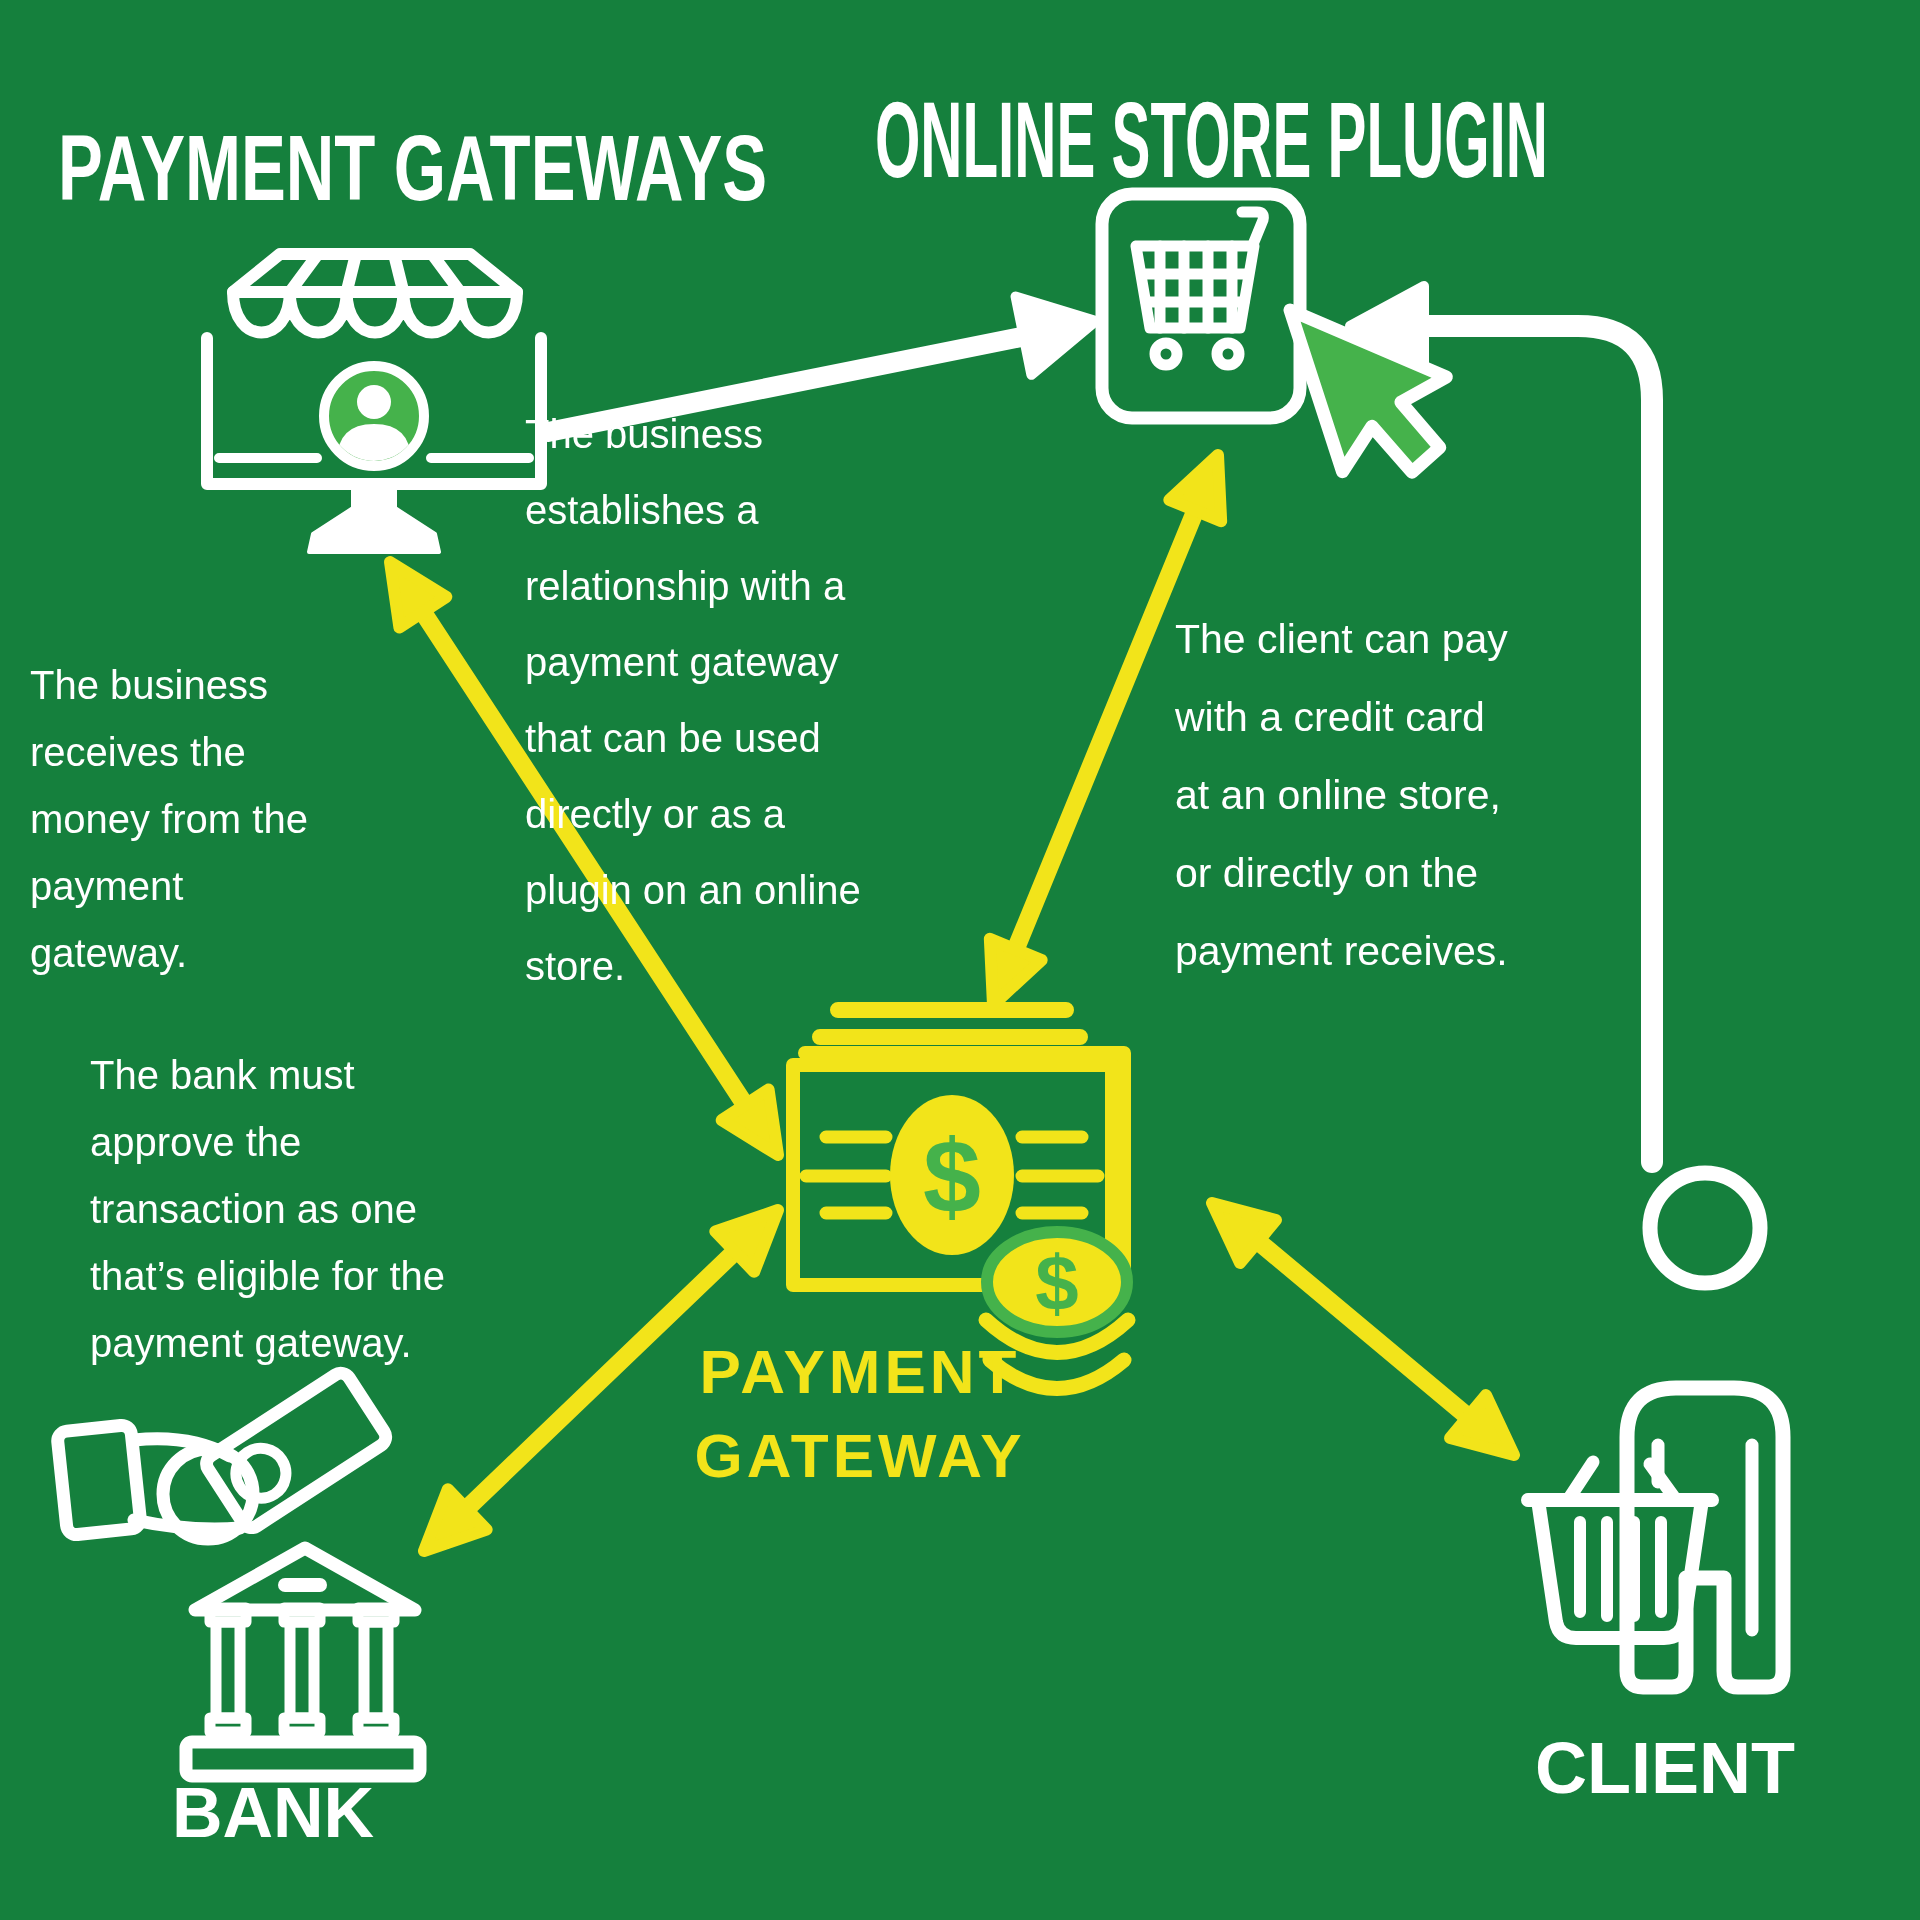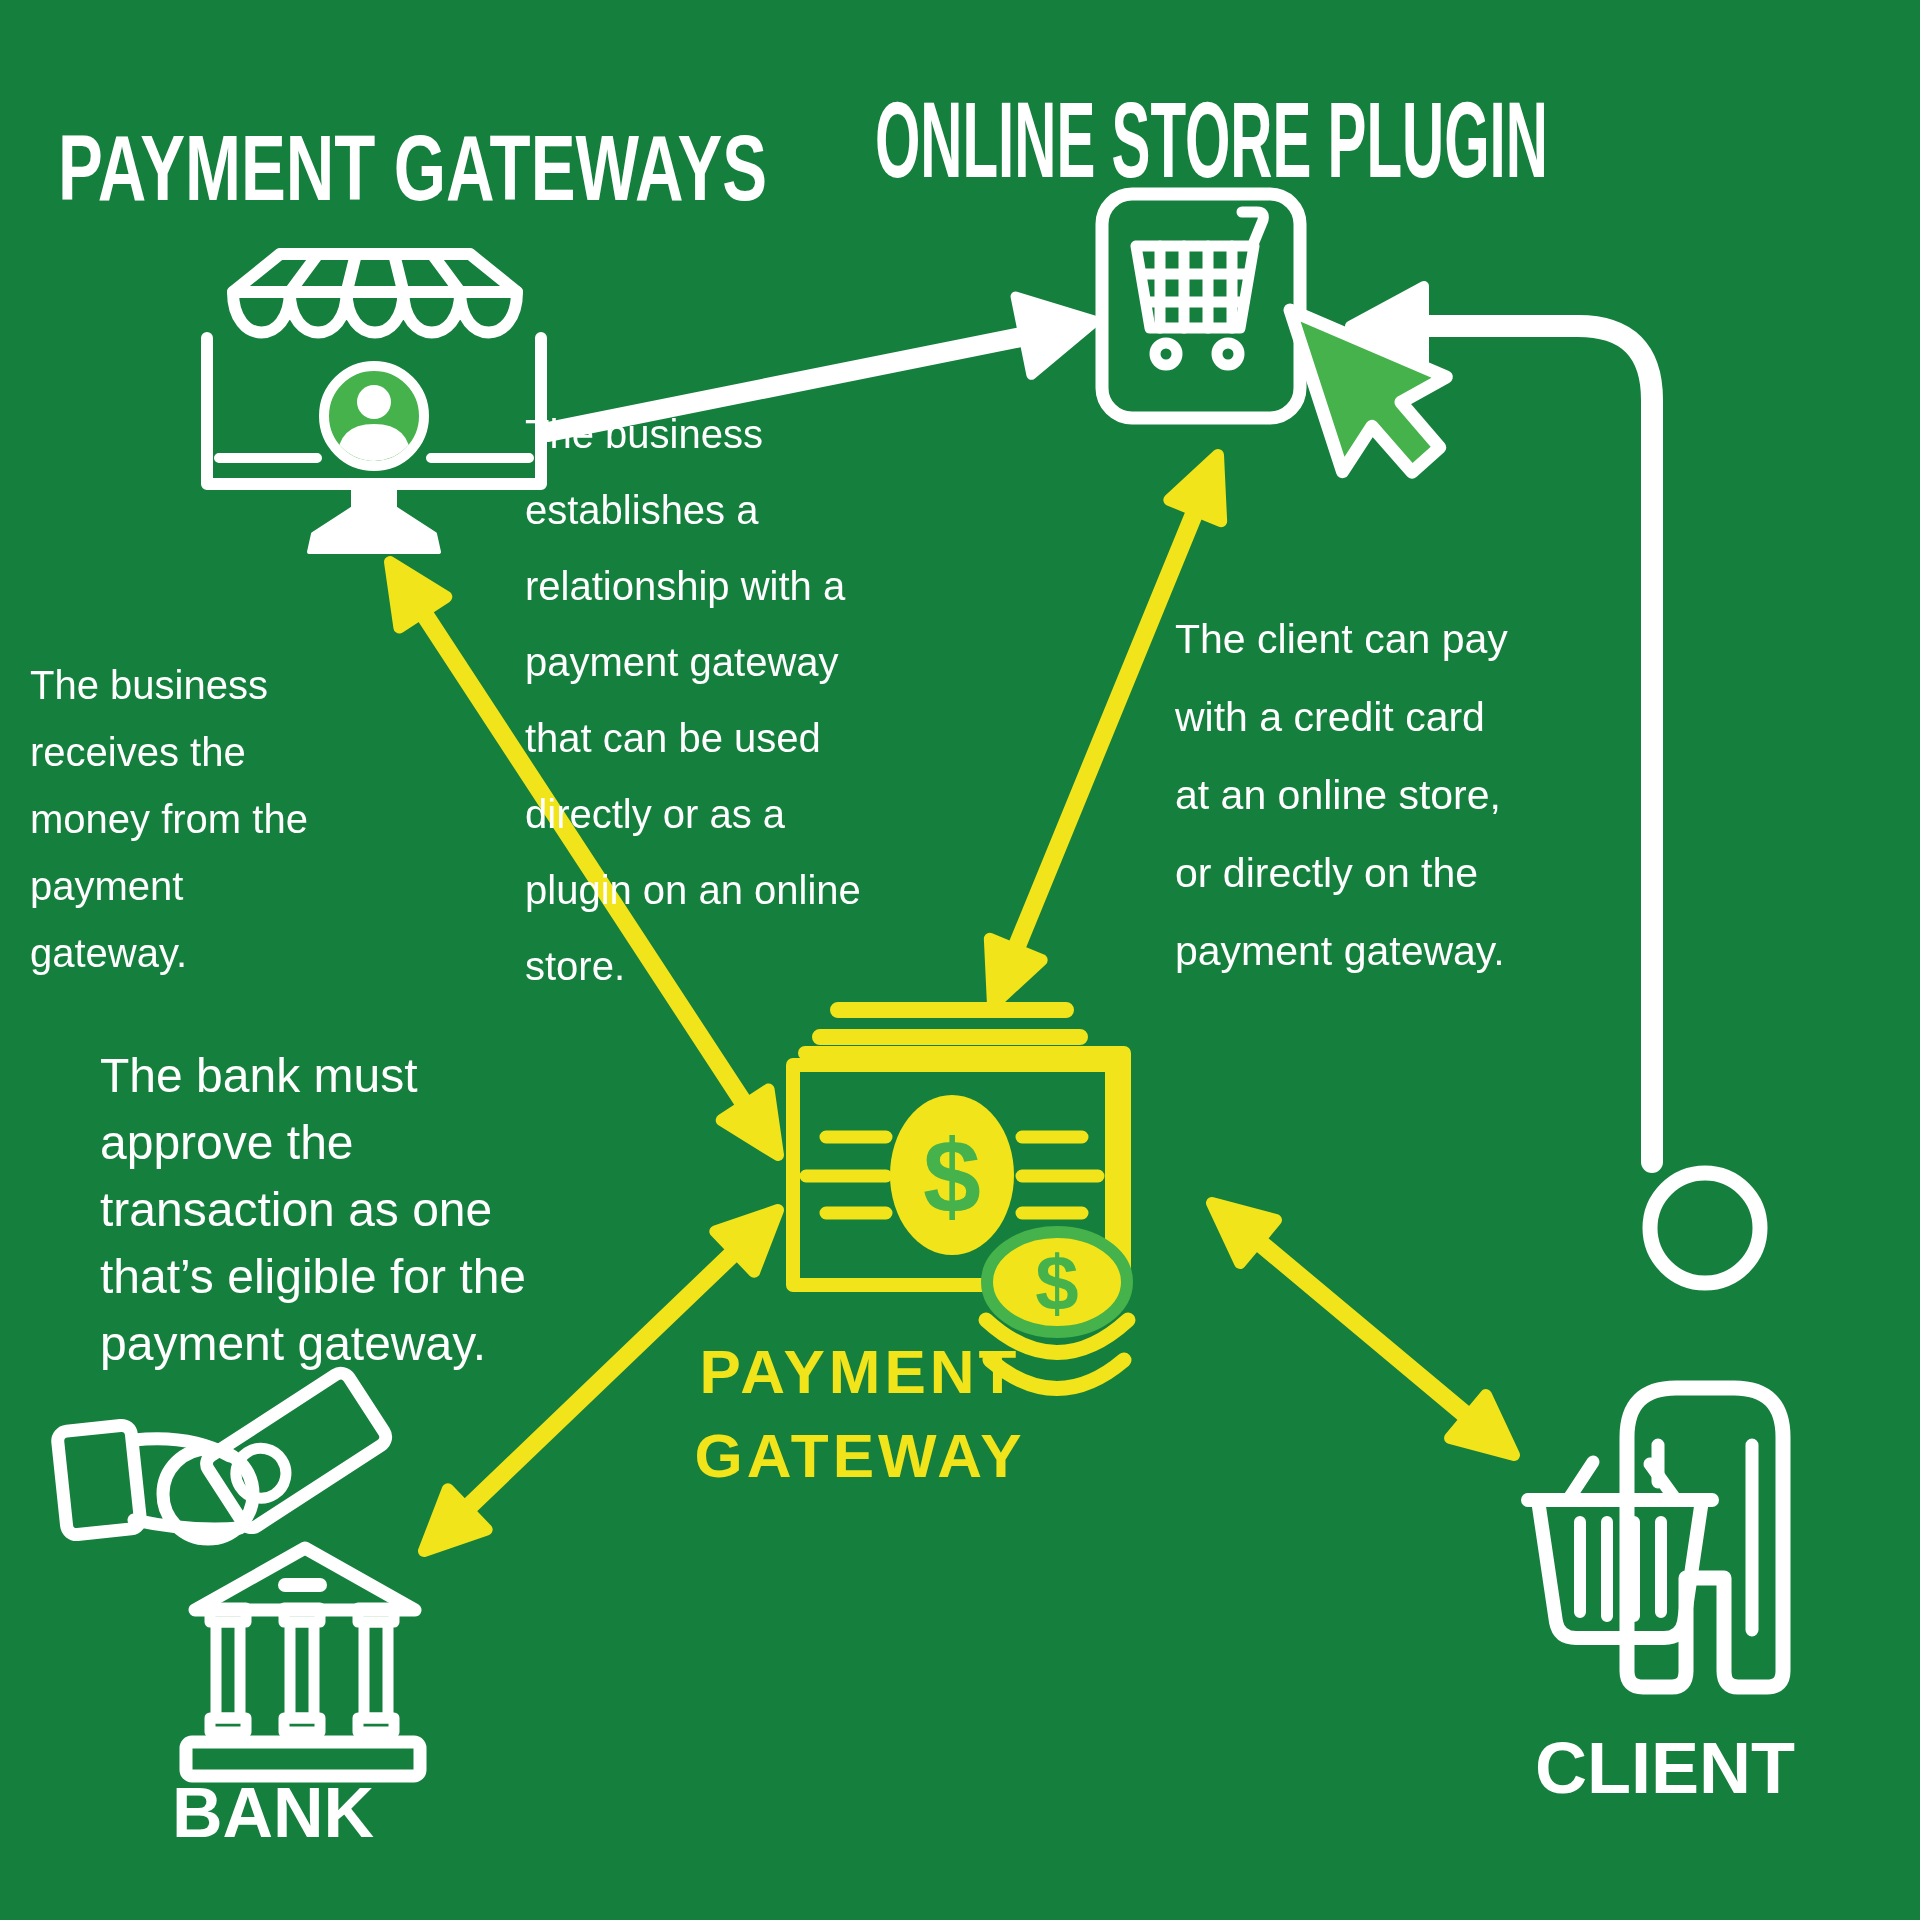--- a/index.html
+++ b/index.html
@@ -176,31 +176,31 @@
 directly or as a
 plugin on an online
 store.</div>
 
   <div class="note abs" style="left:30px;top:652px;width:410px;font-size:40px;line-height:67px;">The business
 receives the
 money from the
 payment
 gateway.</div>
 
-  <div class="note abs" style="left:100px;top:1042px;width:510px;font-size:48px;line-height:67px;">The bank must
+  <div class="note abs" style="left:90px;top:1042px;width:510px;font-size:40px;line-height:67px;">The bank must
 approve the
 transaction as one
 that’s eligible for the
 payment gateway.</div>
 
   <div class="note abs" style="left:1175px;top:600px;width:490px;font-size:41px;line-height:78px;">The client can pay
 with a credit card
 at an online store,
 or directly on the
-payment gateway.</div>
+payment receives.</div>
 
 
   <div class="gwlabel abs" style="left:635px;top:1330px;width:450px;font-size:62px;line-height:84px;letter-spacing:4px;">PAYMENT
 GATEWAY</div>
 
   <div class="biglabel abs" style="left:148px;top:1778px;width:250px;font-size:70px;">BANK</div>
 
   <div class="biglabel abs" style="left:1530px;top:1732px;width:270px;font-size:72px;">CLIENT</div>
 
 </div>

